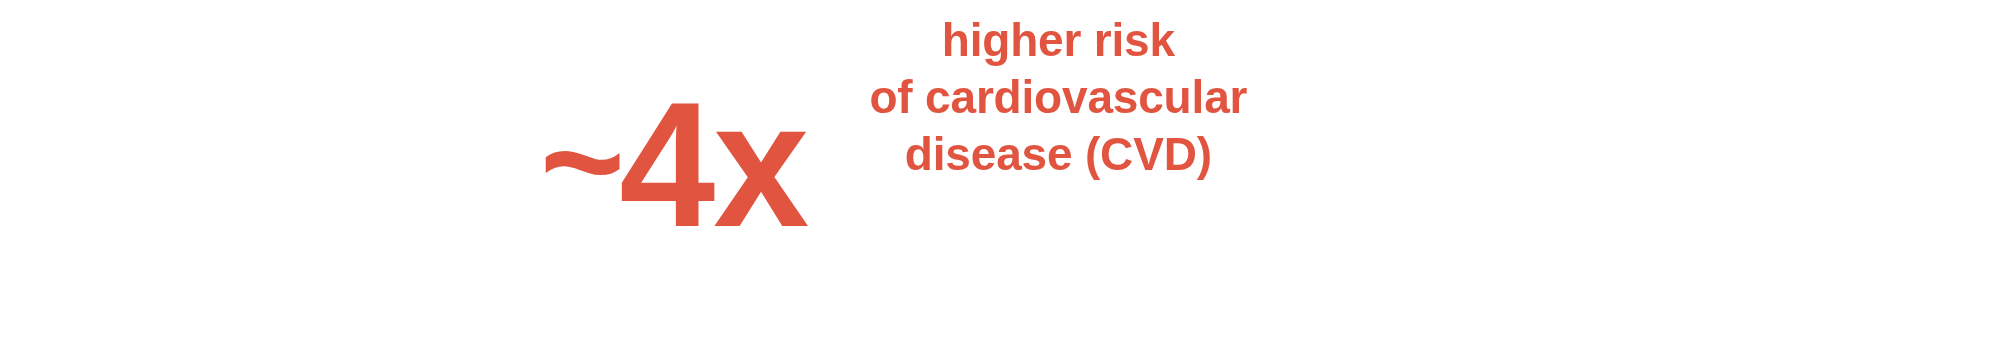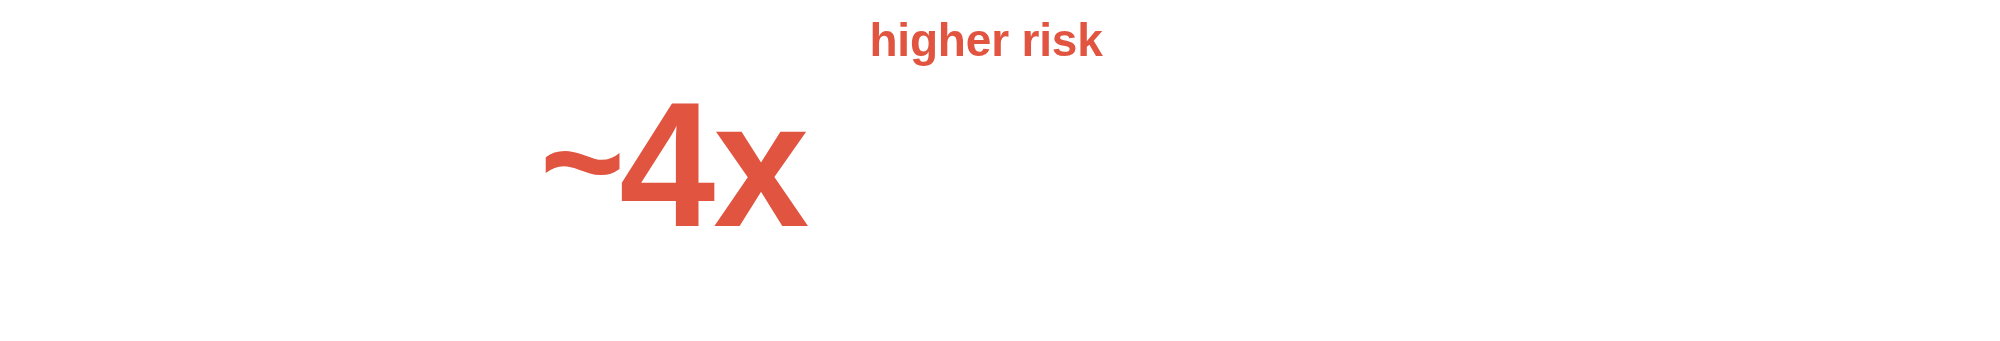--- a/index.html
+++ b/index.html
@@ -78,17 +78,19 @@
 <div id="stage">
 
   <div class="callout">
 
     <div class="stat-figure">
       <span class="tilde">~</span><span>4x</span>
     </div>
 
     <div class="stat-desc">
       <span class="line">higher risk</span>
+      <span class="line">of cardiovascular</span>
+      <span class="line">disease (CVD)</span>
     </div>
 
   </div>
 
 </div>
 
 </body></html>

